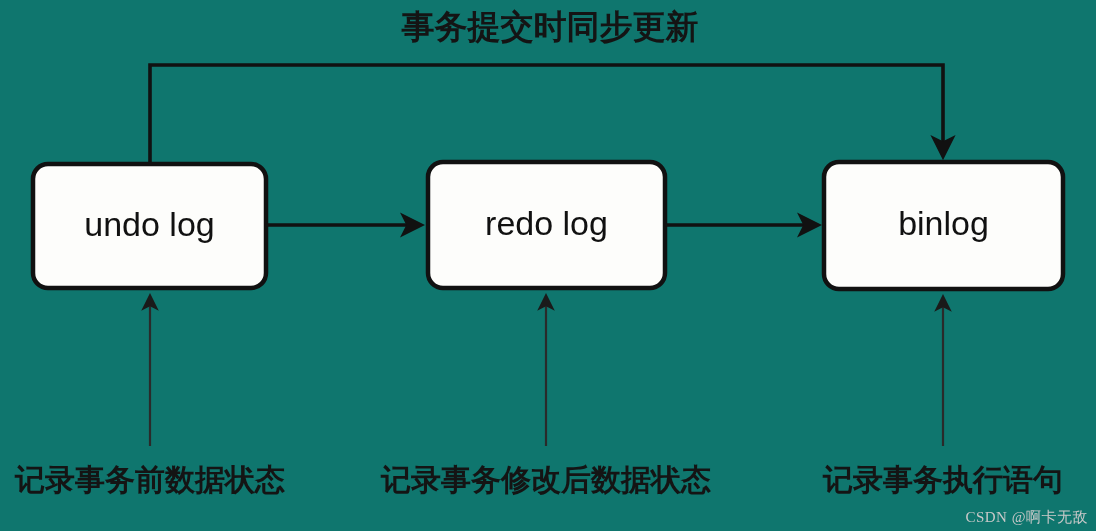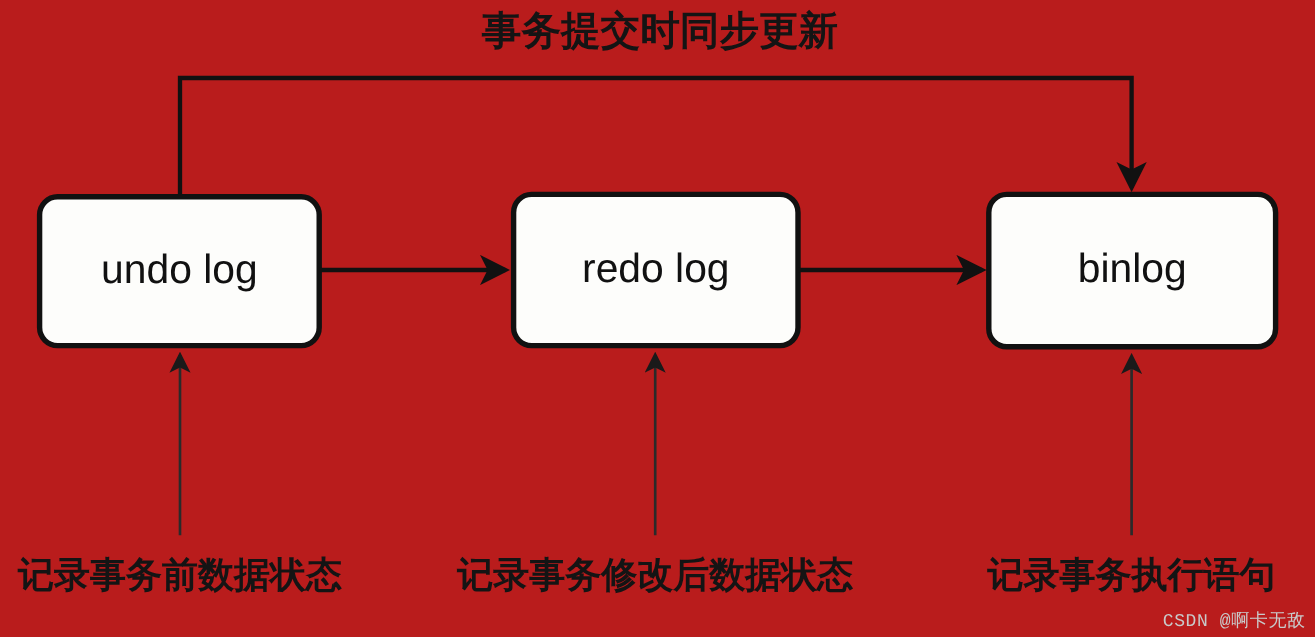--- a/index.html
+++ b/index.html
@@ -4,21 +4,21 @@
 <style>
   html, body {
     margin: 0;
     padding: 0;
     background: #fdfdfb;
   }
   #canvas {
     position: relative;
     width: 1096px;
     height: 531px;
-    background: #b91c1c;
+    background: #0f766e;
     overflow: hidden;
     font-family: "Liberation Sans", "DejaVu Sans", sans-serif;
   }
   #diagram-svg {
     position: absolute;
     left: 0;
     top: 0;
     width: 1096px;
     height: 531px;
   }
@@ -57,21 +57,21 @@
   }
   .edge-thin {
     stroke: #2a2a2a;
     stroke-width: 2.2;
     fill: none;
   }
   .watermark {
     position: absolute;
     right: 8px;
     bottom: 4px;
-    font-family: Liberation Mono, monospace;
+    font-family: Liberation Serif, serif;
     font-size: 15px;
     color: #c9c9c9;
     letter-spacing: 0.5px;
     white-space: nowrap;
   }
 </style>
 </head>
 <body>
 
 <div id="canvas">

